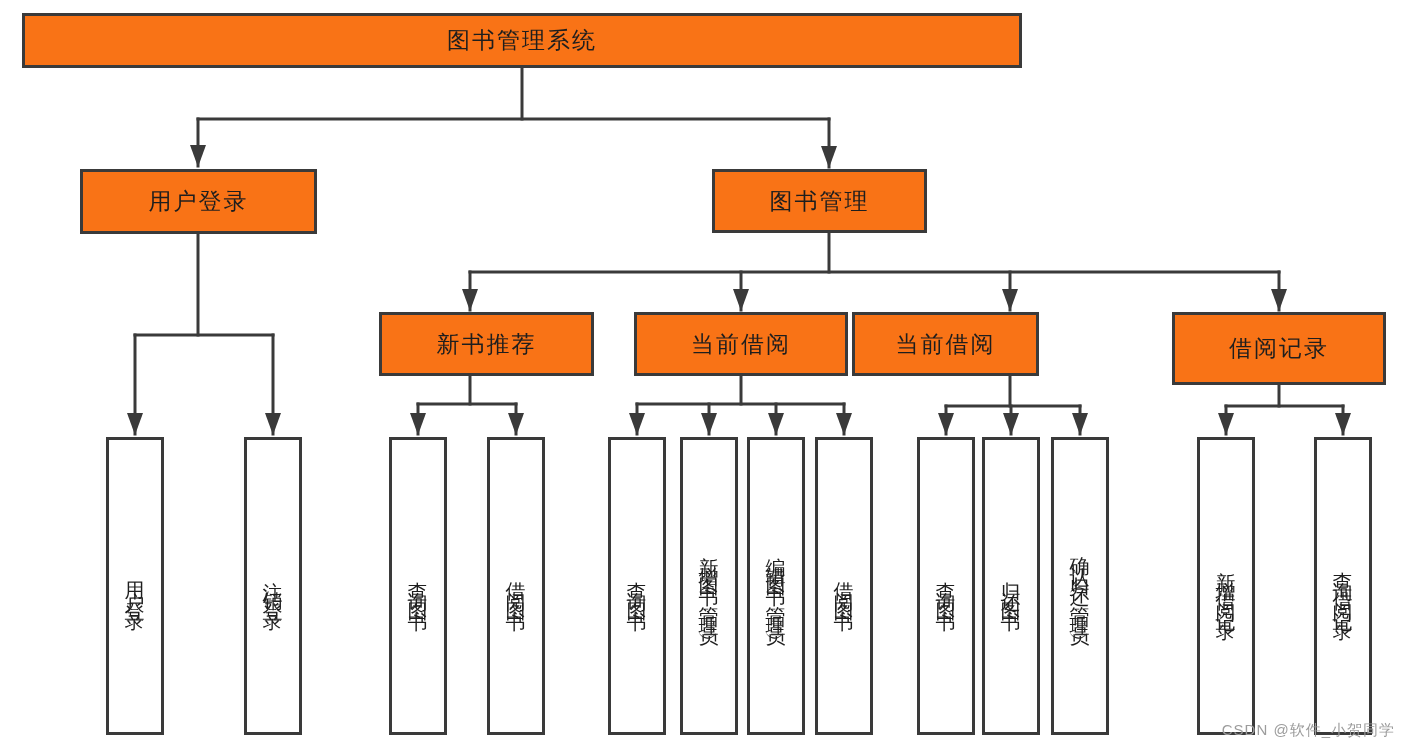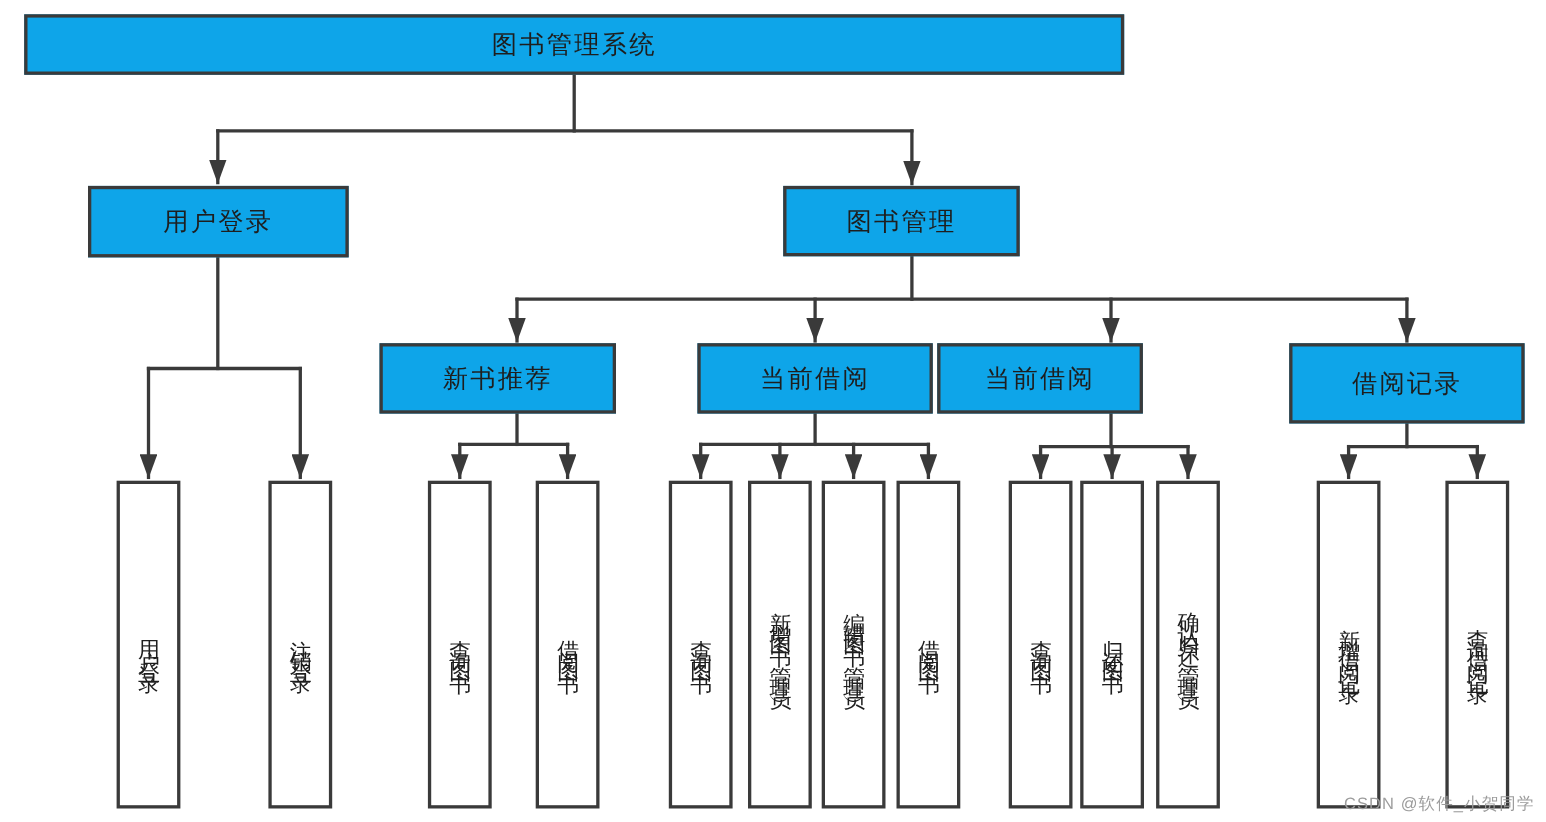--- a/index.html
+++ b/index.html
@@ -20,21 +20,21 @@
   .connectors{
     position:absolute;
     left:0;top:0;
     width:1405px;height:747px;
     z-index:1;
   }
   .node{
     position:absolute;
     box-sizing:border-box;
     border:3px solid var(--line);
-    background:#0ea5e9;
+    background:#f97316;
     display:flex;
     align-items:center;
     justify-content:center;
     z-index:2;
   }
   .node .hlabel{
     font-size:23px;
     letter-spacing:2px;
     color:var(--text);
     white-space:nowrap;
@@ -130,21 +130,21 @@
     <span class="hlabel">图书管理系统</span>
   </div>
 
   <div class="node" style="left:80px;top:169px;width:237px;height:65px;">
     <span class="hlabel">用户登录</span>
   </div>
   <div class="node" style="left:712px;top:169px;width:215px;height:64px;">
     <span class="hlabel">图书管理</span>
   </div>
 
-  <div class="node" style="left:345px;top:312px;width:215px;height:64px;">
+  <div class="node" style="left:379px;top:312px;width:215px;height:64px;">
     <span class="hlabel">新书推荐</span>
   </div>
   <div class="node" style="left:634px;top:312px;width:214px;height:64px;">
     <span class="hlabel">当前借阅</span>
   </div>
   <div class="node" style="left:852px;top:312px;width:187px;height:64px;">
     <span class="hlabel">当前借阅</span>
   </div>
   <div class="node" style="left:1172px;top:312px;width:214px;height:73px;">
     <span class="hlabel">借阅记录</span>

